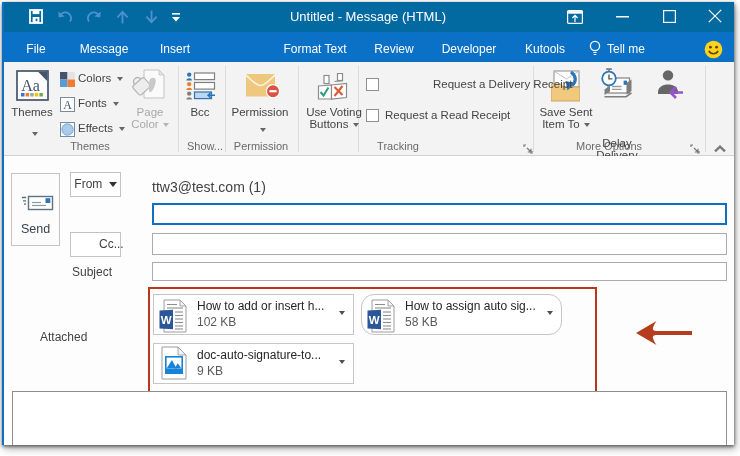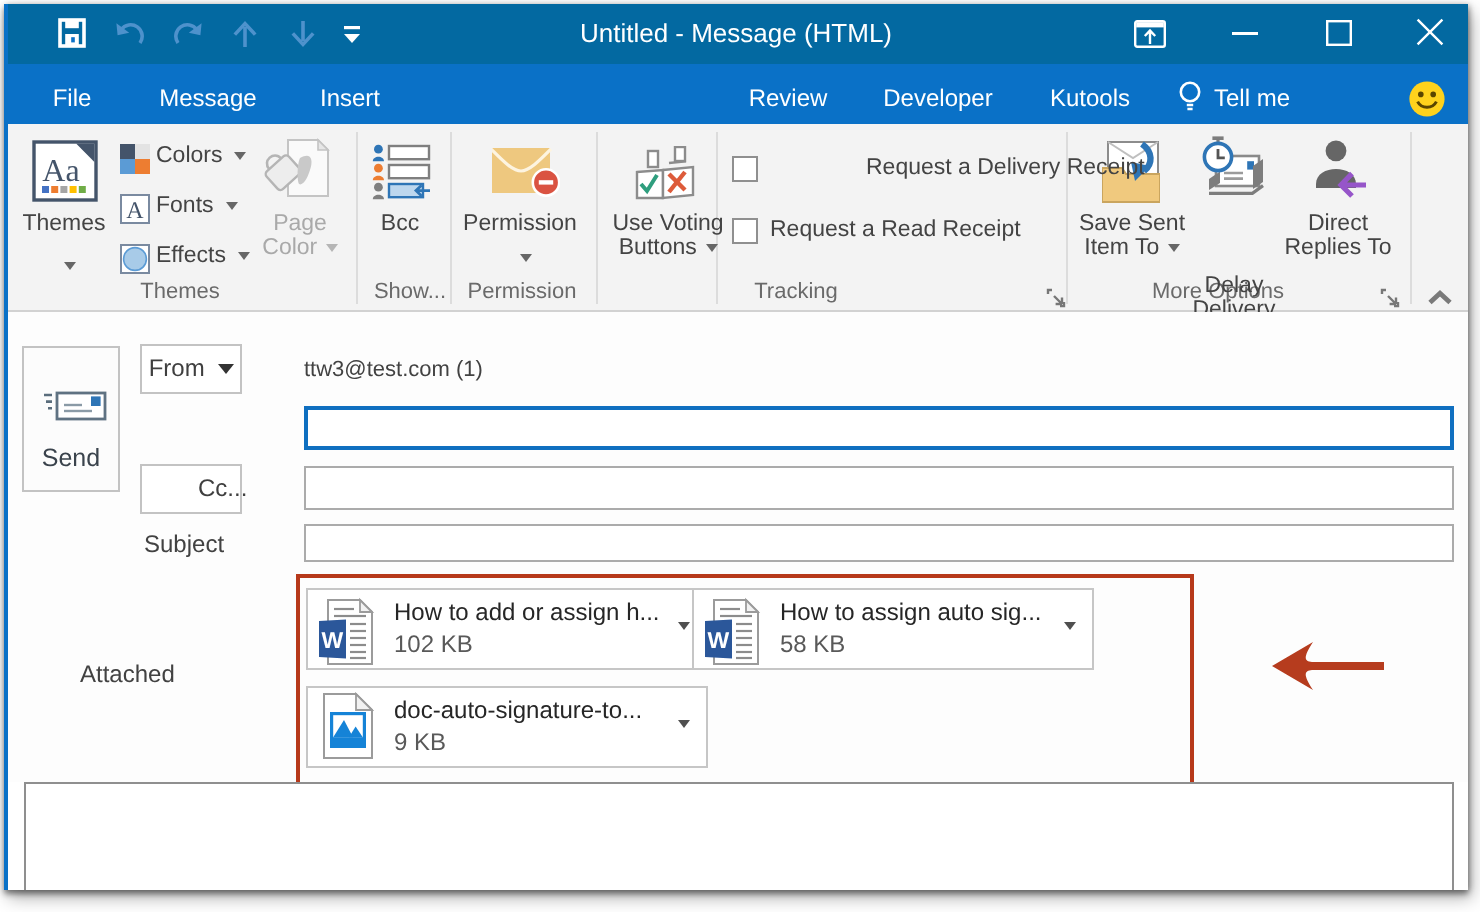--- a/index.html
+++ b/index.html
@@ -90,20 +90,21 @@
       <rect x="0.6" y="0.6" width="11.8" height="11.8" fill="none" stroke="#fff" stroke-width="1.2"></rect>
     </svg>
     <svg class="abs" style="left:706px;top:7px;" width="14" height="14" viewBox="0 0 14 14">
       <path d="M0.8 0.8 L13.2 13.2 M13.2 0.8 L0.8 13.2" stroke="#fff" stroke-width="1.2"></path>
     </svg>
   </div>
   <div id="tabs">
     <div class="tab" style="left:20px;width:28px;">File</div>
     <div class="tab" style="left:74px;width:56px;">Message</div>
     <div class="tab" style="left:153px;width:40px;">Insert</div>
+    <div class="tab" style="left:278px;width:70px;">Format Text</div>
     <div class="tab" style="left:369px;width:46px;">Review</div>
     <div class="tab" style="left:438px;width:58px;">Developer</div>
     <div class="tab" style="left:521px;width:44px;">Kutools</div>
     <div class="tab" style="left:600px;width:48px;">Tell me</div>
     <svg class="abs" style="left:587px;top:8px;" width="12" height="17" viewBox="0 0 12 17">
       <circle cx="6" cy="6" r="4.6" fill="none" stroke="#fff" stroke-width="1.3"></circle>
       <path d="M4.4 12.5 L7.6 12.5 M4.7 14.5 L7.3 14.5" stroke="#fff" stroke-width="1.2"></path>
     </svg>
     <svg class="abs" style="left:702px;top:8px;" width="19" height="19" viewBox="0 0 19 19">
       <circle cx="9.5" cy="9.5" r="8.8" fill="#ffd21c"></circle>
@@ -250,64 +251,63 @@
     <div class="abs" style="left:255px;top:58px;"><span class="caret"></span></div>
     <div class="rlabel ctr" style="left:300px;top:44px;width:64px;">Use Voting<br>Buttons <span class="caret" style="margin-left:1px;"></span></div>
 
     <div class="cb" style="left:364px;top:16px;"></div>
     <div class="rlabel" style="left:383px;top:15.5px;margin-left:48px;">Request a Delivery Receipt</div>
     <div class="cb" style="left:364px;top:47px;"></div>
     <div class="rlabel ctr" style="left:535px;top:44px;width:58px;">Save Sent<br>Item To <span class="caret" style="margin-left:1px;"></span></div>
 
     <div class="rlabel" style="left:383px;top:46.5px;">Request a Read Receipt</div>
     <div class="rlabel ctr" style="left:589px;top:44px;width:52px;margin-top:31px;">Delay<br>Delivery</div>
-    <div class="rlabel ctr" style="left:637px;top:44px;width:60px;">Direct<br>Replies To</div>
   </div>
   <div id="compose">
     <div id="sendbtn">
       <svg class="abs" style="left:7px;top:20px;" width="35" height="17" viewBox="0 0 35 17">
         <path d="M3 3.5 L7 3.5 M4 6.8 L7 6.8 M5 10.1 L7 10.1" stroke="#5a6d7c" stroke-width="1.3"></path>
         <rect x="9.5" y="2.5" width="24" height="13" fill="#fff" stroke="#5f7282" stroke-width="1.4"></rect>
         <path d="M13 8.5 L22 8.5" stroke="#8a9aa6" stroke-width="1.2"></path>
         <path d="M13 11.5 L27 11.5" stroke="#8a9aa6" stroke-width="1.2"></path>
         <rect x="26.5" y="4.2" width="4.8" height="4.8" fill="#2e75b6"></rect>
       </svg>
       <div style="position:absolute;left:0;top:48px;width:100%;text-align:center;font-size:12.5px;color:#3a434c;">Send</div>
     </div>
     <div class="fbtn" style="top:16px;">From <span class="caret" style="border-top-color:#333;border-left-width:4px;border-right-width:4px;border-top-width:5px;"></span></div>
     <div class="fbtn" style="top:76px;padding-left:28px;">Cc...</div>
-    <div class="abs" style="left:150px;top:22.5px;font-size:11px;color:#424242;">ttw3@test.com (1)</div>
+    <div class="abs" style="left:150px;top:22.5px;font-size:14px;color:#424242;">ttw3@test.com (1)</div>
     <div class="field" style="top:47px;height:22px;border:2px solid #0f6fc0;"></div>
     <div class="field" style="top:77px;height:22px;"></div>
     <div class="abs" style="left:70px;top:109px;font-size:12px;color:#424242;">Subject</div>
     <div class="field" style="top:106px;height:19px;"></div>
     <div class="abs" style="left:38px;top:174px;font-size:12px;color:#424242;">Attached</div>
     <div id="redbox"></div>
     <div class="chip" style="left:151px;top:138px;">
-      <div class="chiptitle">How to add or assign h...</div>
+      <div class="chiptitle">How to add or insert h...</div>
       <div class="chipsize">102 KB</div>
       <div class="chipcaret"></div>
       <svg class="abs" style="left:4px;top:3px;" width="34" height="36" viewBox="0 0 34 36">
         <path d="M6 2 L22 2 L28 8 L28 34 L6 34 Z" fill="#fff" stroke="#9b9b9b"></path>
         <path d="M22 2 L22 8 L28 8 Z" fill="#f2f2f2" stroke="#9b9b9b" stroke-width="0.9"></path>
         <g stroke="#8c8c8c" stroke-width="1.1">
           <path d="M9 6.5 L19 6.5"></path>
             <path d="M9 10 L25 10"></path>
           <path d="M17 14 L25 14"></path>
             <path d="M17 17.5 L25 17.5"></path>
           <path d="M17 21 L25 21"></path>
             <path d="M17 24.5 L25 24.5"></path>
           <path d="M17 28 L25 28"></path>
             <path d="M17 31 L25 31"></path>
         </g>
         <path d="M1.5 12.5 L15 11.8 L15 31.2 L1.5 30.5 Z" fill="#2b579a"></path>
         <text x="8.2" y="25.8" font-size="11.5" font-weight="bold" fill="#fff" text-anchor="middle" font-family="Liberation Sans,sans-serif">W</text>
       </svg>
     </div>
-    <div class="chip" style="left:344px;top:138px;">
+    <div class="chip" style="left:359px;top:138px;border-radius:13px;">
       <div class="chiptitle">How to assign auto sig...</div>
       <div class="chipsize">58 KB</div>
       <div class="chipcaret"></div>
       <svg class="abs" style="left:4px;top:3px;" width="34" height="36" viewBox="0 0 34 36">
         <path d="M6 2 L22 2 L28 8 L28 34 L6 34 Z" fill="#fff" stroke="#9b9b9b"></path>
         <path d="M22 2 L22 8 L28 8 Z" fill="#f2f2f2" stroke="#9b9b9b" stroke-width="0.9"></path>
         <g stroke="#8c8c8c" stroke-width="1.1">
           <path d="M9 6.5 L19 6.5"></path>
             <path d="M9 10 L25 10"></path>
           <path d="M17 14 L25 14"></path>

